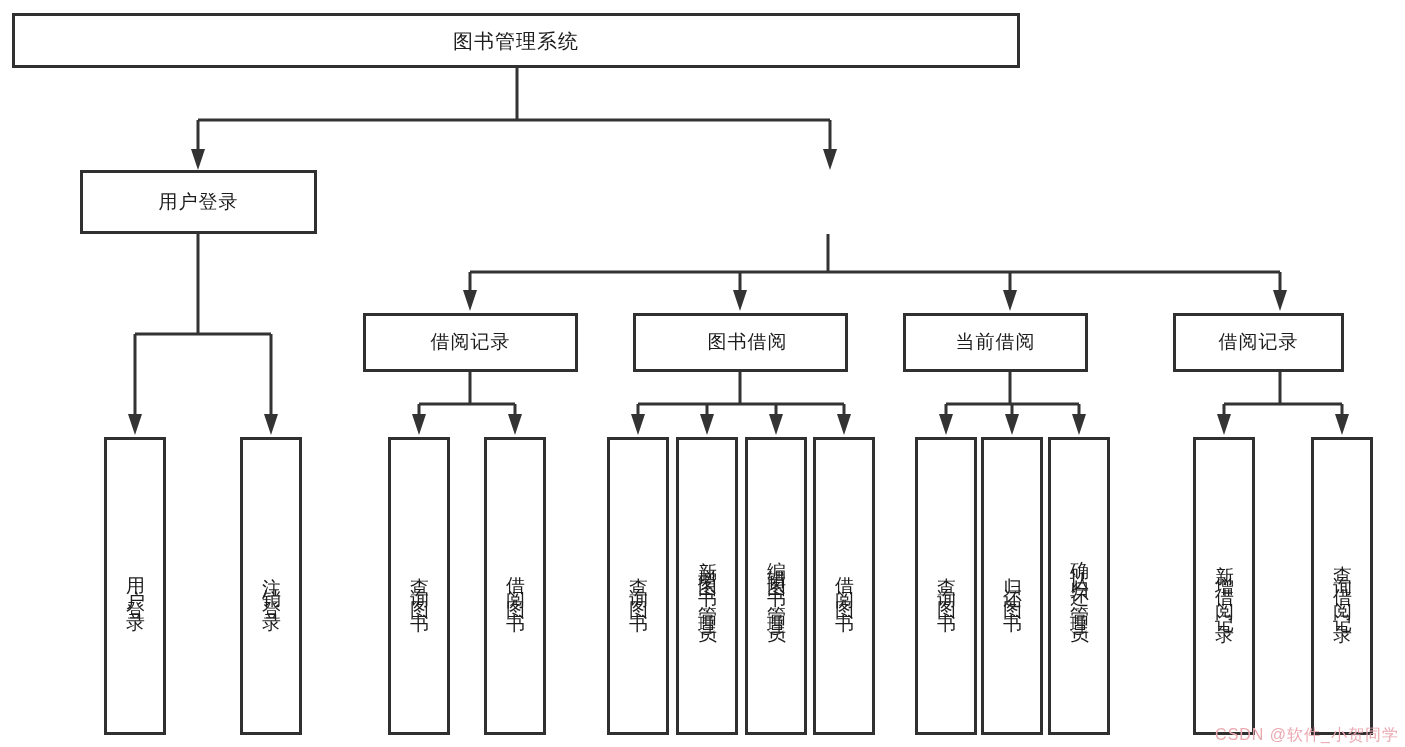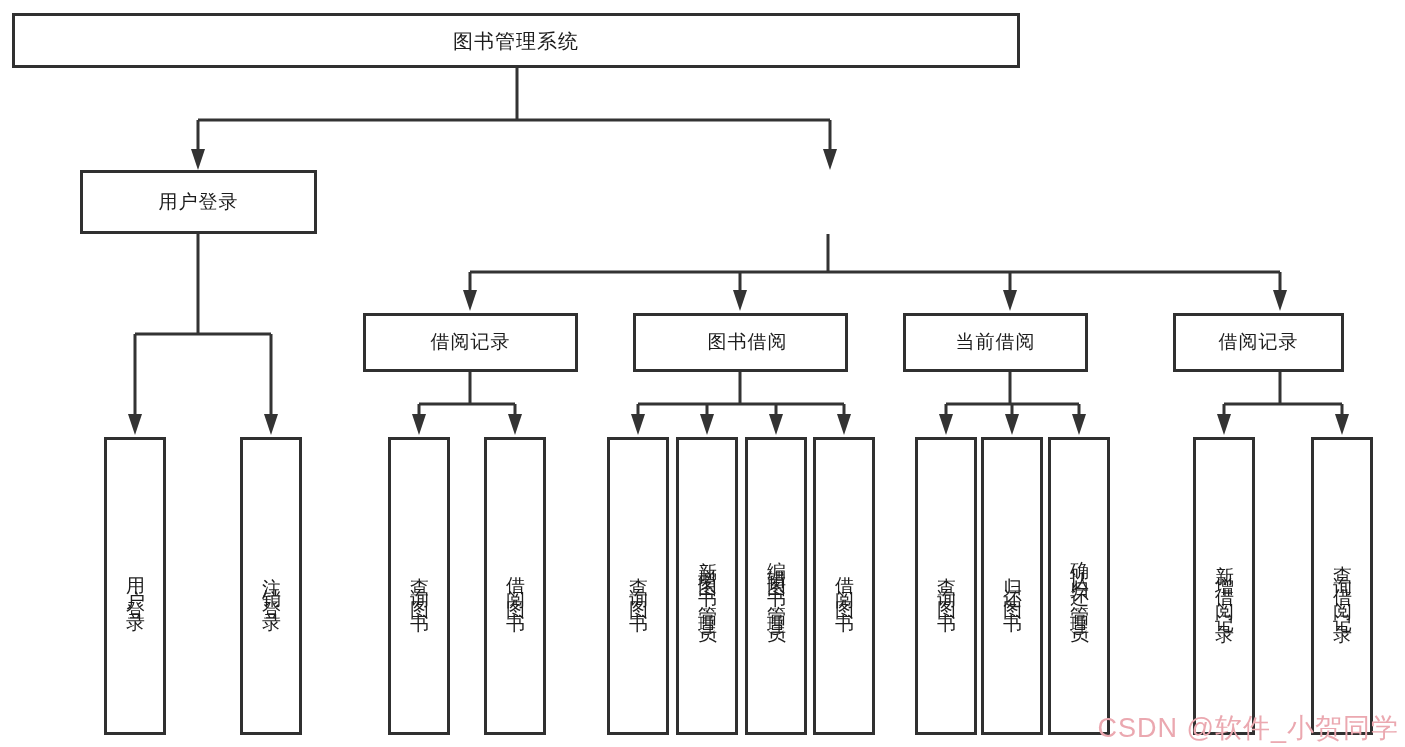--- a/index.html
+++ b/index.html
@@ -18,21 +18,21 @@
   }
   .h-node { font-size:19px; letter-spacing:1px; }
   .root-node { font-size:20px; }
   .v-node span {
     writing-mode:vertical-lr; text-orientation:mixed;
     font-size:19px; letter-spacing:12px; white-space:nowrap;
   }
   .v-node.long span { letter-spacing:9px; }
   .watermark {
     position:absolute; right:6px; bottom:1px;
-    font-size:27px; letter-spacing:1px; white-space:nowrap;
+    font-size:16px; letter-spacing:1px; white-space:nowrap;
   }
 </style>
 </head>
 <body>
 
 <div class="stage">
 
   <svg class="wires" viewBox="0 0 1405 747" aria-hidden="true">
 
     <path class="line" d="M517 68 V120 M198 120 H830 M198 120 V152 M830 120 V152"></path>

